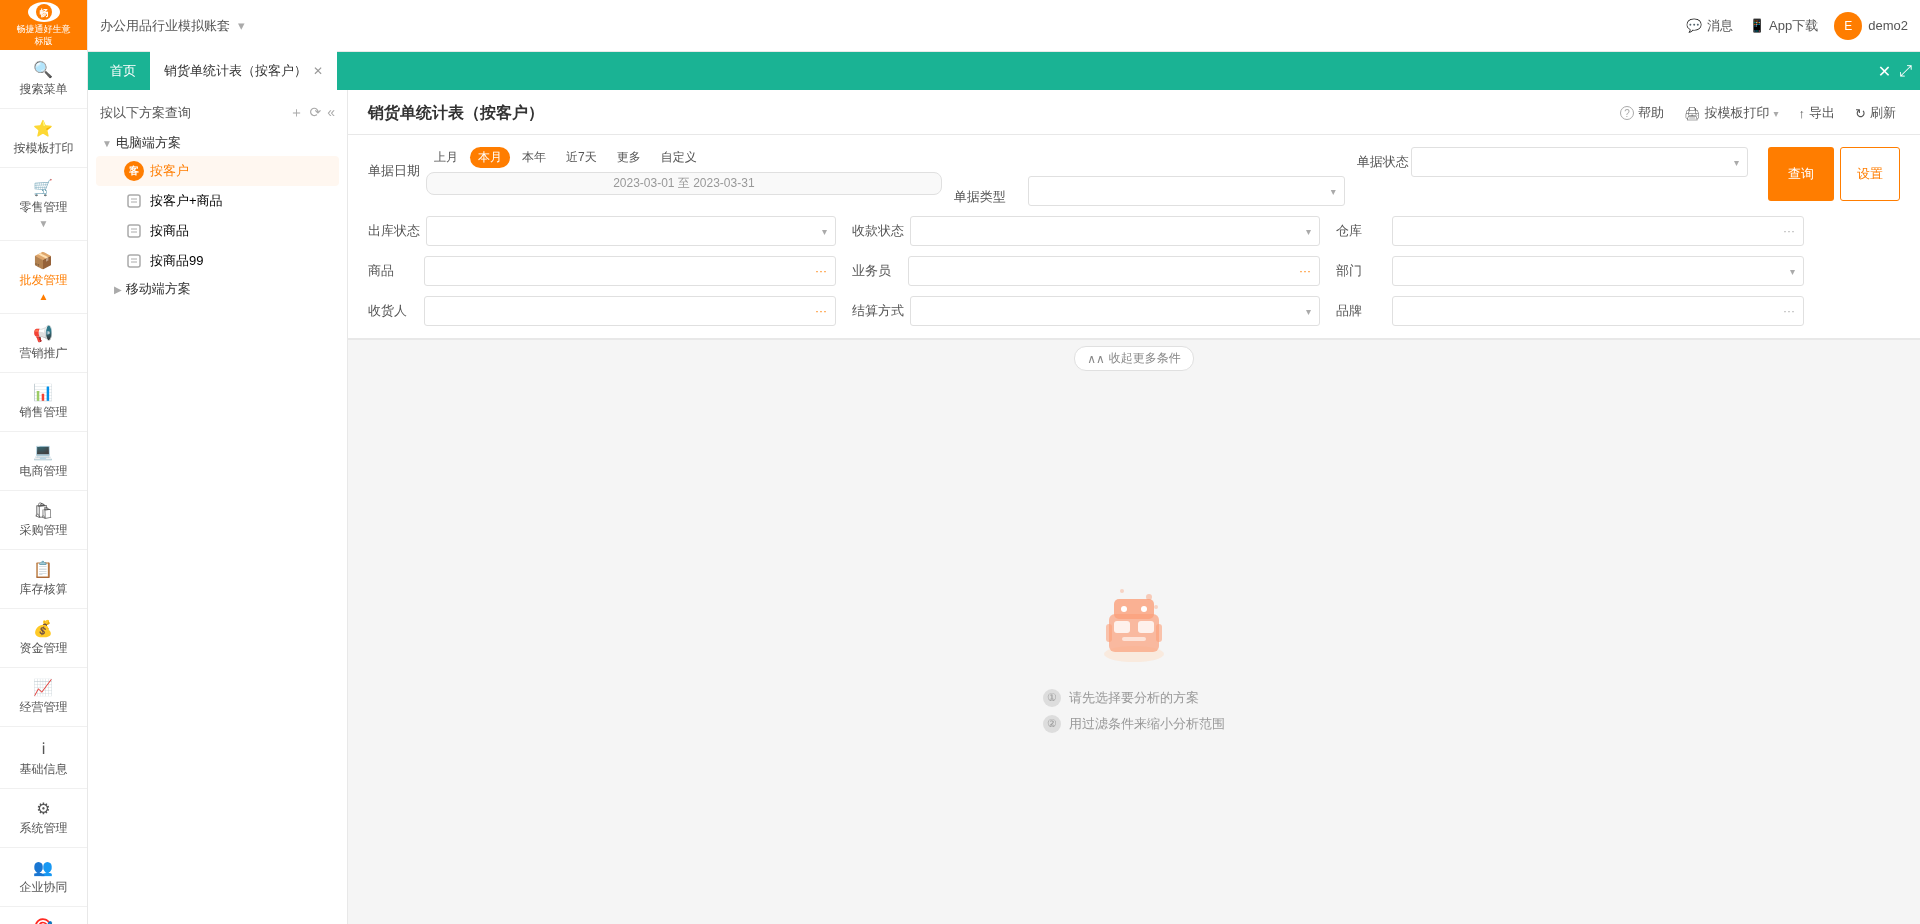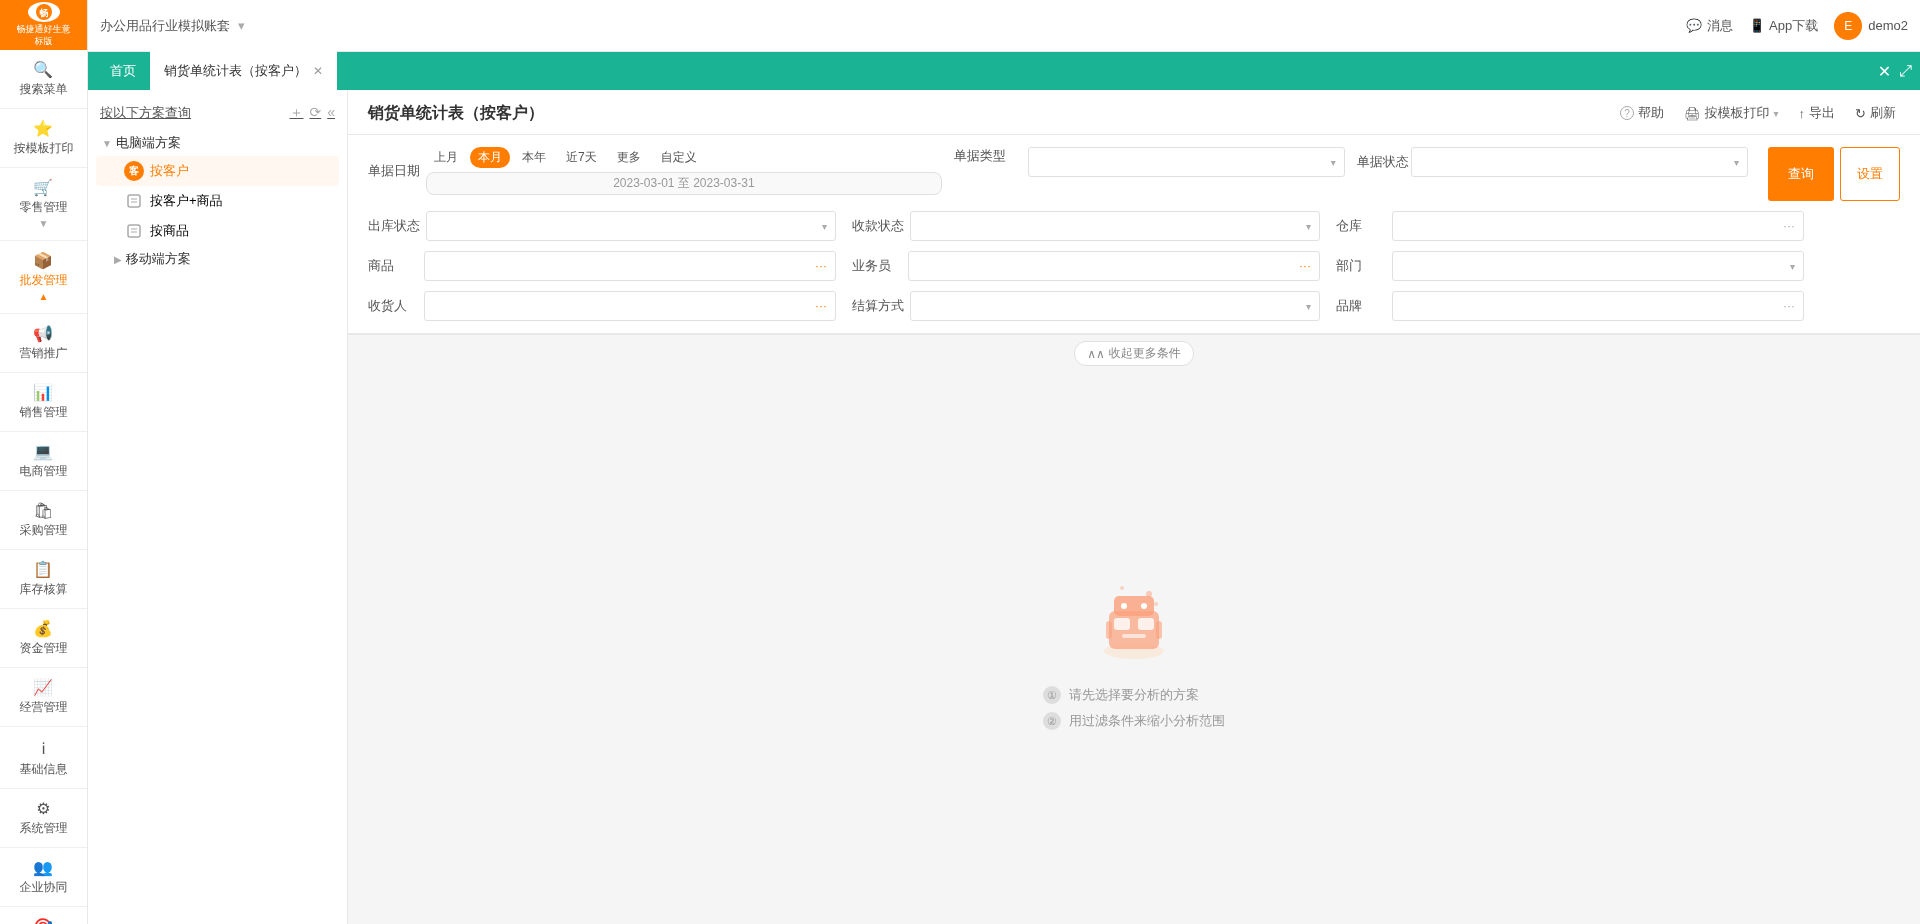--- a/index.html
+++ b/index.html
@@ -159,21 +159,20 @@
       padding: 10px 0;
       overflow-y: auto;
     }
     .left-panel-header {
       display: flex;
       align-items: center;
       justify-content: space-between;
       padding: 4px 12px 8px 12px;
       font-size: 13px;
       color: #555;
-      text-decoration: underline;
     }
     .left-panel-header .actions {
       display: flex;
       gap: 6px;
       color: #aaa;
       font-size: 14px;
     }
     .left-panel-header .actions span { cursor: pointer; }
     .tree-section { padding: 0 8px; }
     .tree-group-header {
@@ -560,20 +559,30 @@
         </div>
         <div class="tree-item">
           <div style="width:20px;height:20px;display:flex;align-items:center;justify-content:center;">
             <svg width="14" height="14" viewBox="0 0 14 14">
                 <rect x="1" y="1" width="12" height="12" rx="2" fill="none" stroke="#aaa" stroke-width="1.5"></rect>
                 <line x1="4" y1="5" x2="10" y2="5" stroke="#aaa" stroke-width="1"></line>
                 <line x1="4" y1="8" x2="10" y2="8" stroke="#aaa" stroke-width="1"></line>
               </svg>
           </div>
           <span>按商品</span>
+        </div>
+        <div class="tree-item">
+          <div style="width:20px;height:20px;display:flex;align-items:center;justify-content:center;">
+            <svg width="14" height="14" viewBox="0 0 14 14">
+                <rect x="1" y="1" width="12" height="12" rx="2" fill="none" stroke="#aaa" stroke-width="1.5"></rect>
+                <line x1="4" y1="5" x2="10" y2="5" stroke="#aaa" stroke-width="1"></line>
+                <line x1="4" y1="8" x2="10" y2="8" stroke="#aaa" stroke-width="1"></line>
+              </svg>
+          </div>
+          <span>按商品99</span>
         </div>
 
         <div class="tree-sub-group-header">
           <span style="color:#aaa;font-size:10px;">▶</span>
           <span>移动端方案</span>
         </div>
       </div>
     </div>
 
     <div class="right-panel">
@@ -611,21 +620,21 @@
                 <span class="date-btn">上月</span>
                 <span class="date-btn active">本月</span>
                 <span class="date-btn">本年</span>
                 <span class="date-btn">近7天</span>
                 <span class="date-btn">更多</span>
                 <span class="date-btn">自定义</span>
               </div>
               <div class="date-range">2023-03-01 至 2023-03-31</div>
             </div>
           </div>
-          <div style="display:flex;align-items:flex-start;gap:22px;flex:1.5;">
+          <div style="display:flex;align-items:flex-end;gap:22px;flex:1.5;margin-top:29px;">
             <span class="filter-label">单据类型</span>
             <div class="filter-control">
               <span style="color:#ccc;"></span>
               <span class="chevron">▾</span>
             </div>
           </div>
           <div style="display:flex;align-items:center;gap:2px;flex:1.5;">
             <span class="filter-label">单据状态</span>
             <div class="filter-control">
               <span style="color:#ccc;"></span>

